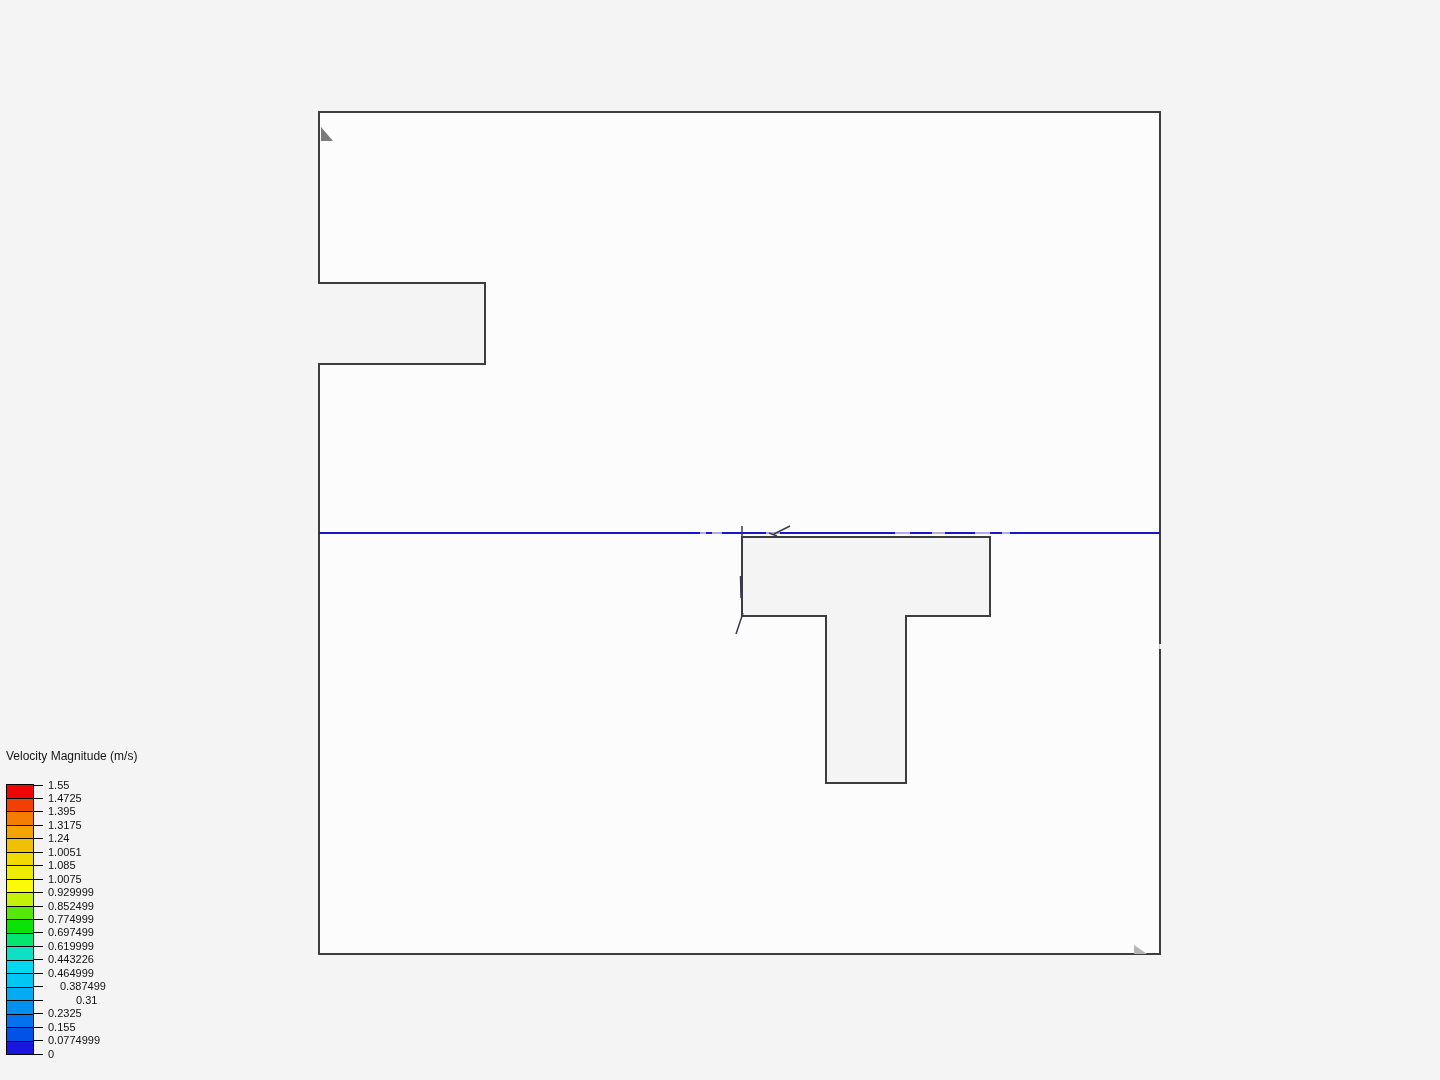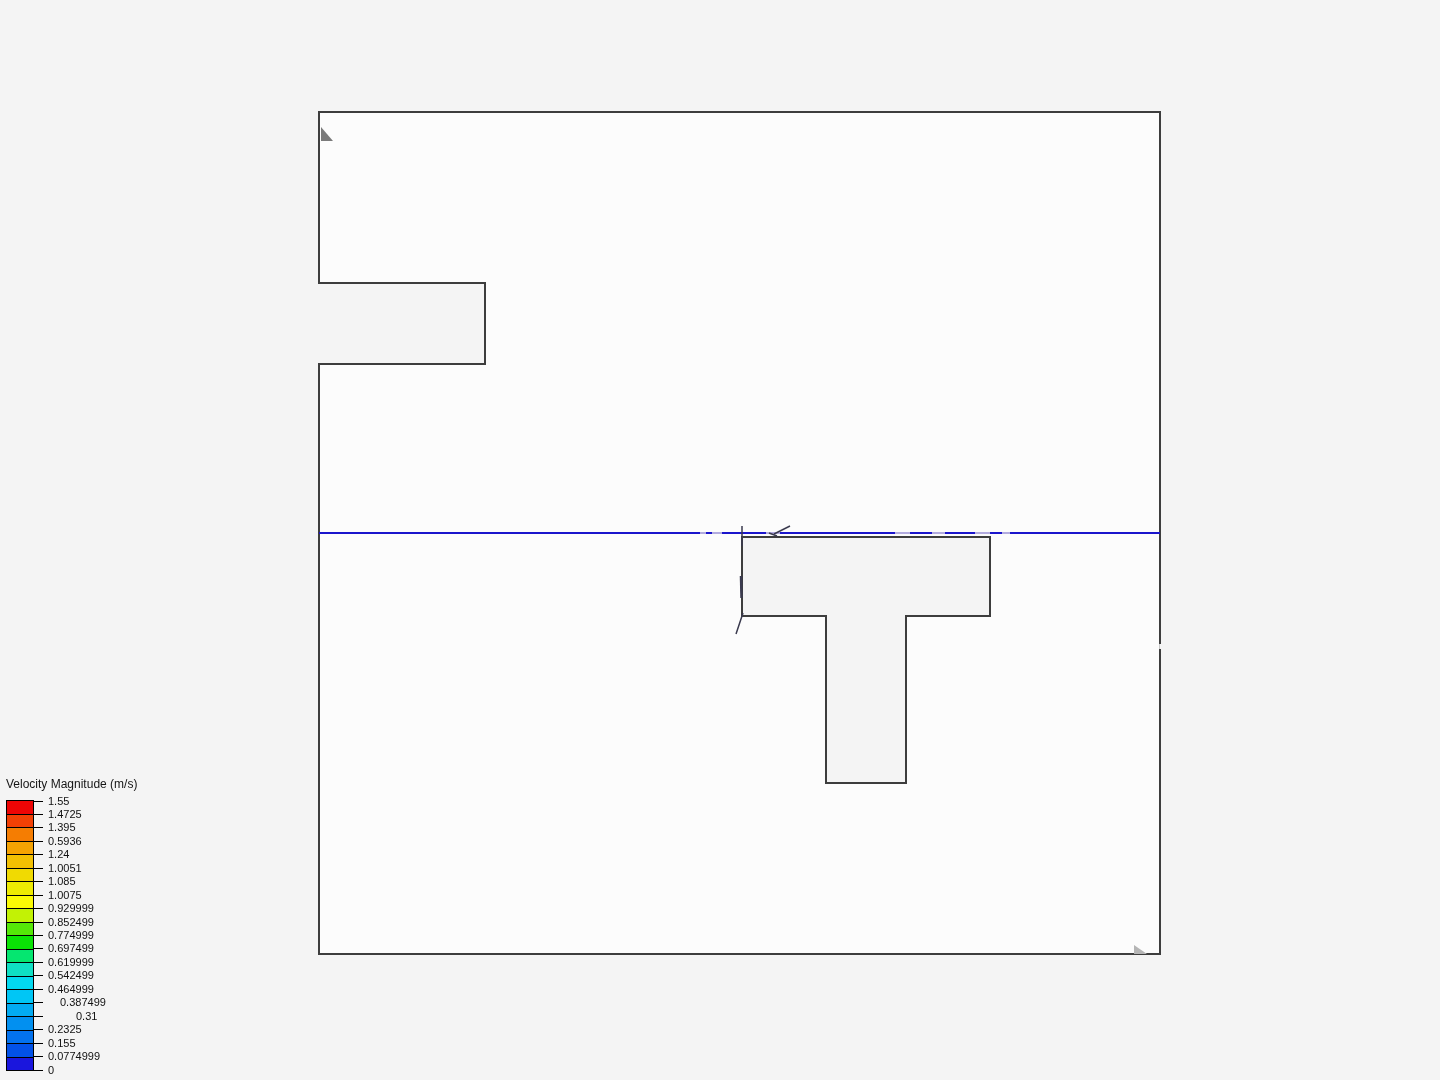--- a/index.html
+++ b/index.html
@@ -16,33 +16,33 @@
     inset: 0;
     width: 1440px;
     height: 1080px;
   }
   .viewport svg { display: block; }
 
   
   .legend {
     position: absolute;
     left: 6px;
-    top: 777px;
+    top: 749px;
     width: 160px;
   }
   .legend-title {
     font-size: 12px;
     color: #151515;
     white-space: nowrap;
     height: 15px;
     line-height: 15px;
   }
   .legend-scale {
     position: relative;
-    margin-top: 8px;
+    margin-top: 20px;
     height: 271px;
   }
   .legend-bar {
     position: absolute;
     left: 0;
     top: 0;
     width: 26px;
     height: 269px;
     border: 1px solid #000;
     display: flex;
@@ -137,41 +137,41 @@
         <div class="seg" style="background: rgb(26, 22, 221);"></div>
       </div>
     <div class="legend-ticks">
         <div class="tickline" style="top: -0.5px;"></div>
         <div class="ticklabel" style="top: -5.5px;">1.55</div>
         <div class="tickline" style="top: 12.95px;"></div>
         <div class="ticklabel" style="top: 7.95px;">1.4725</div>
         <div class="tickline" style="top: 26.4px;"></div>
         <div class="ticklabel" style="top: 21.4px;">1.395</div>
         <div class="tickline" style="top: 39.85px;"></div>
-        <div class="ticklabel" style="top: 34.85px;">0.5936</div>
+        <div class="ticklabel" style="top: 34.85px;">1.3175</div>
         <div class="tickline" style="top: 53.3px;"></div>
         <div class="ticklabel" style="top: 48.3px;">1.24</div>
         <div class="tickline" style="top: 66.75px;"></div>
         <div class="ticklabel" style="top: 61.75px;">1.0051</div>
         <div class="tickline" style="top: 80.2px;"></div>
         <div class="ticklabel" style="top: 75.2px;">1.085</div>
         <div class="tickline" style="top: 93.65px;"></div>
         <div class="ticklabel" style="top: 88.65px;">1.0075</div>
         <div class="tickline" style="top: 107.1px;"></div>
         <div class="ticklabel" style="top: 102.1px;">0.929999</div>
         <div class="tickline" style="top: 120.55px;"></div>
         <div class="ticklabel" style="top: 115.55px;">0.852499</div>
         <div class="tickline" style="top: 134px;"></div>
         <div class="ticklabel" style="top: 129px;">0.774999</div>
         <div class="tickline" style="top: 147.45px;"></div>
         <div class="ticklabel" style="top: 142.45px;">0.697499</div>
         <div class="tickline" style="top: 160.9px;"></div>
         <div class="ticklabel" style="top: 155.9px; text-align: center;">0.619999</div>
         <div class="tickline" style="top: 174.35px;"></div>
-        <div class="ticklabel" style="top: 169.35px;">0.542499</div>
+        <div class="ticklabel" style="top: 169.35px;">0.443226</div>
         <div class="tickline" style="top: 187.8px;"></div>
         <div class="ticklabel" style="top: 182.8px;">0.464999</div>
         <div class="tickline" style="top: 201.25px;"></div>
         <div class="ticklabel" style="top: 196.25px; padding-left: 12px;">0.387499</div>
         <div class="tickline" style="top: 214.7px;"></div>
         <div class="ticklabel" style="top: 209.7px; padding-left: 28px;">0.31</div>
         <div class="tickline" style="top: 228.15px;"></div>
         <div class="ticklabel" style="top: 223.15px; text-align: right;">0.2325</div>
         <div class="tickline" style="top: 241.6px;"></div>
         <div class="ticklabel" style="top: 236.6px;">0.155</div>

